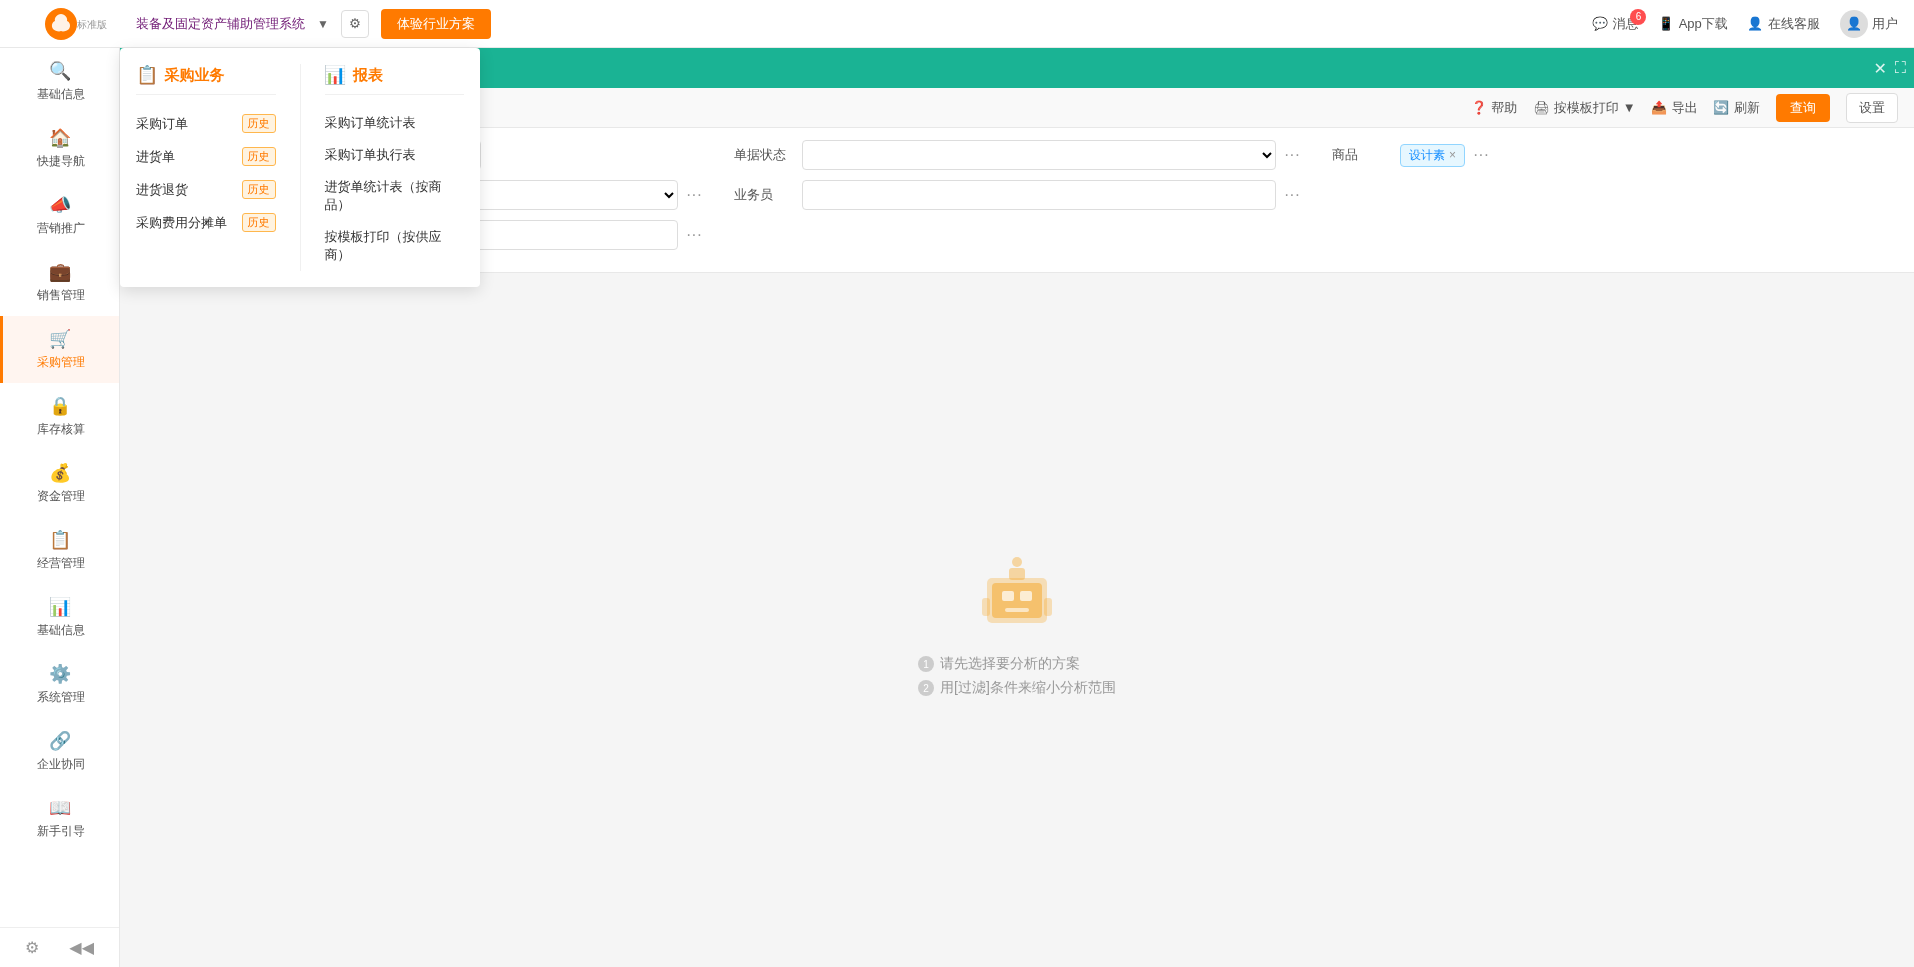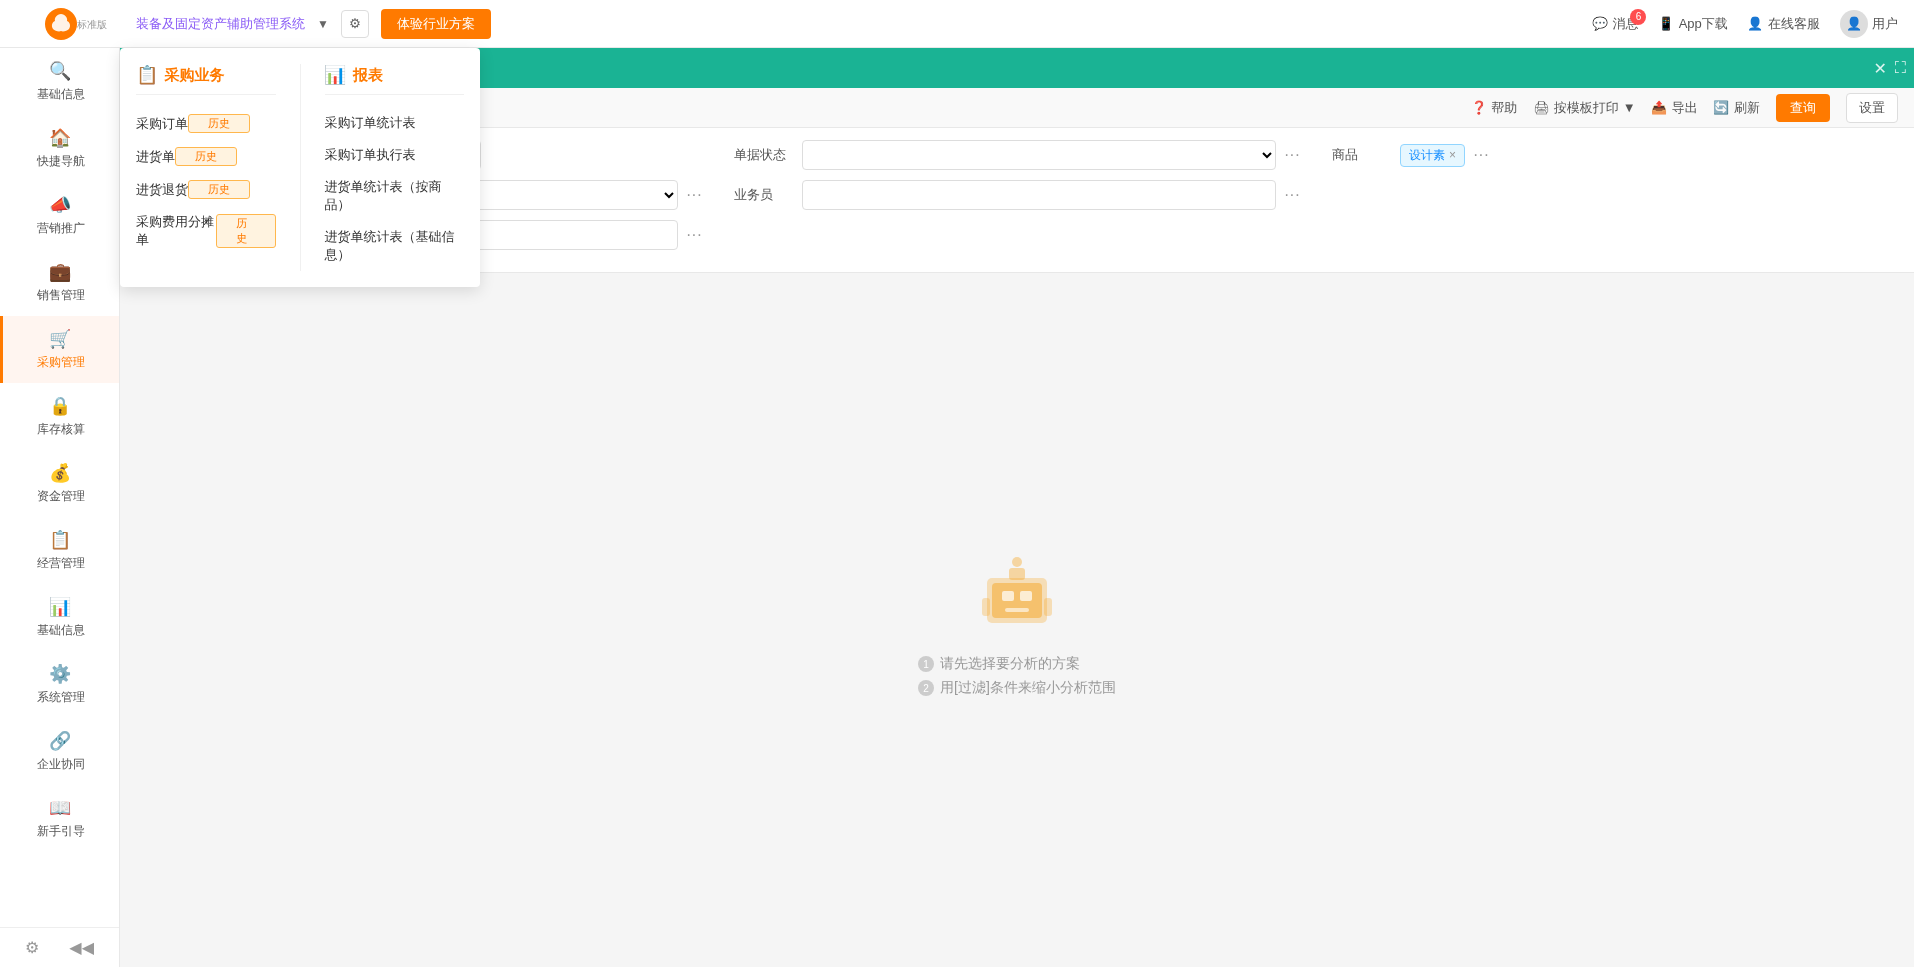--- a/index.html
+++ b/index.html
@@ -41,21 +41,21 @@
       margin-top: 2px;
     }
     .header-middle {
       flex: 1;
       display: flex;
       align-items: center;
       gap: 12px;
     }
     .system-title {
       font-size: 13px;
-      color: #8b5cf6;
+      color: #701a75;
     }
     .header-dropdown-btn {
       background: none;
       border: none;
       cursor: pointer;
       color: #666;
       font-size: 12px;
     }
     .settings-btn {
       width: 28px;
@@ -415,31 +415,33 @@
       margin-bottom: 12px;
       padding-bottom: 8px;
       border-bottom: 1px solid #f0f0f0;
     }
     .menu-column-title-icon {
       font-size: 18px;
     }
     .menu-item-row {
       display: flex;
       align-items: center;
+      gap: 8px;
       padding: 7px 0;
       cursor: pointer;
       color: #333;
       font-size: 13px;
+      justify-content: space-between;
     }
     .history-tag {
       background: #fff3e0;
       border: 1px solid #ffb74d;
       color: #ff7a00;
       font-size: 11px;
-      padding: 1px 19px;
+      padding: 1px 5px;
       border-radius: 3px;
     }
     .menu-right-column {
       flex: 1;
     }
     .menu-right-title {
       display: flex;
       align-items: center;
       gap: 6px;
       color: #ff7a00;
@@ -717,15 +719,15 @@
   <div class="menu-separator"></div>
 
   <div class="menu-right-column">
     <div class="menu-right-title">
       <span class="menu-column-title-icon">📊</span>
       <span>报表</span>
     </div>
     <div class="menu-right-item">采购订单统计表</div>
     <div class="menu-right-item">采购订单执行表</div>
     <div class="menu-right-item">进货单统计表（按商品）</div>
-    <div class="menu-right-item">进货单统计表（基础信息）</div>
+    <div class="menu-right-item">按模板打印（按供应商）</div>
   </div>
 </div>
 
 </body></html>

